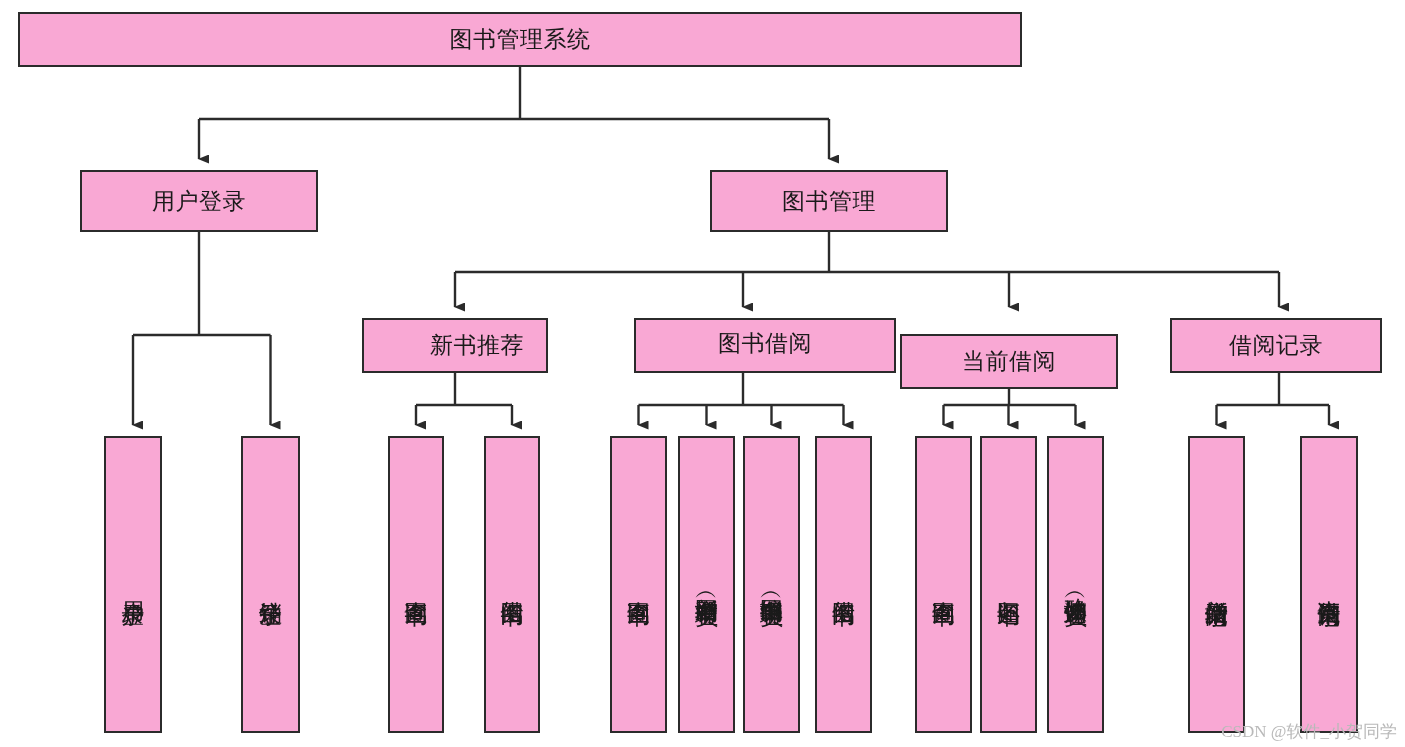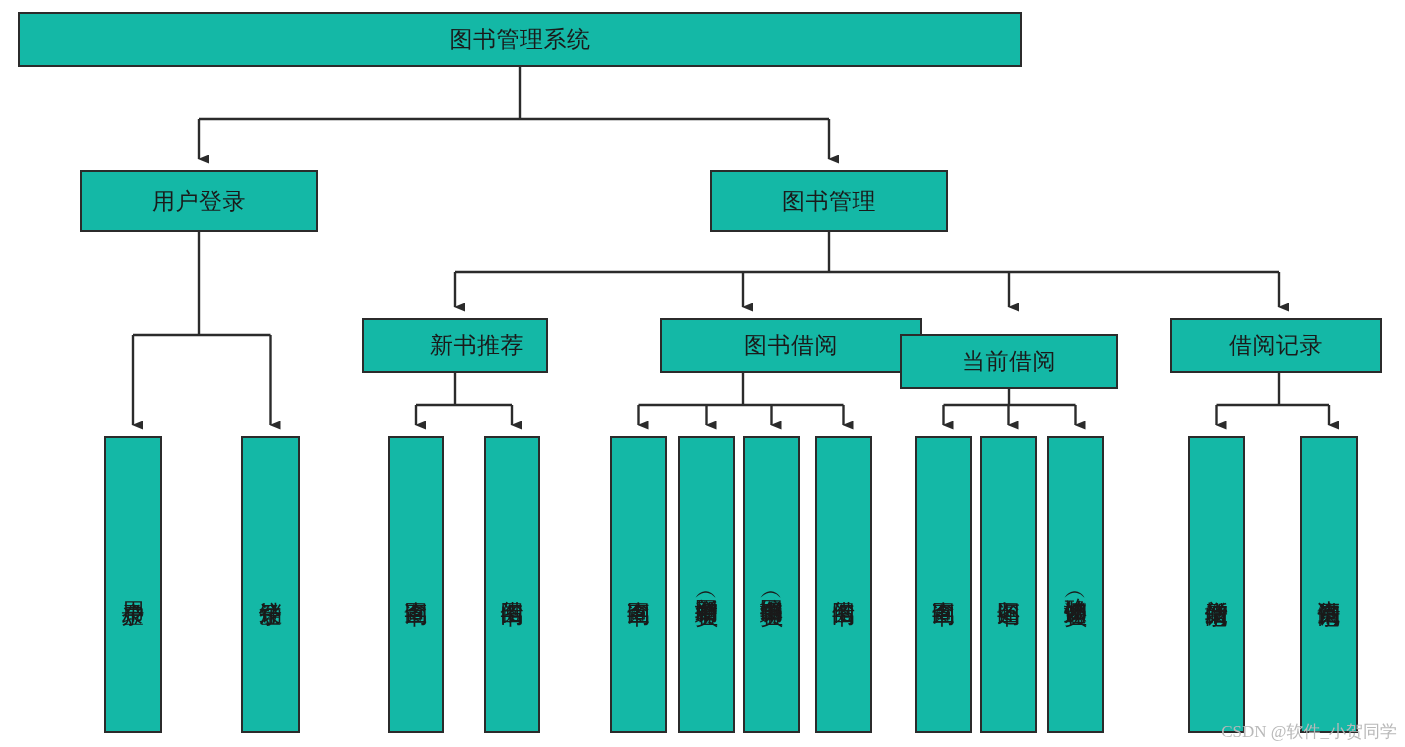--- a/index.html
+++ b/index.html
@@ -21,21 +21,21 @@
     position: absolute;
     left: 0;
     top: 0;
     width: 1405px;
     height: 747px;
   }
   .node {
     position: absolute;
     box-sizing: border-box;
     border: 2px solid #2b2b2b;
-    background: #14b8a6;
+    background: #f9a8d4;
     display: flex;
     align-items: center;
     justify-content: center;
     color: #1a1a1a;
   }
   .node-label {
     font-size: 23px;
     line-height: 1.15;
     letter-spacing: 0.5px;
     white-space: nowrap;
@@ -119,21 +119,21 @@
       </div>
       <div class="node" style="left: 80px; top: 170px; width: 238px; height: 62px;">
         <span class="node-label">用户登录</span>
       </div>
       <div class="node" style="left: 710px; top: 170px; width: 238px; height: 62px;">
         <span class="node-label">图书管理</span>
       </div>
       <div class="node" style="left: 362px; top: 318px; width: 186px; height: 55px; padding-left: 44px;">
         <span class="node-label">新书推荐</span>
       </div>
-      <div class="node" style="left: 660px; top: 318px; width: 262px; height: 55px;">
+      <div class="node" style="left: 634px; top: 318px; width: 262px; height: 55px; font-family: Liberation Mono, monospace;">
         <span class="node-label">图书借阅</span>
       </div>
       <div class="node" style="left: 900px; top: 318px; width: 218px; height: 55px; margin-top: 16px;">
         <span class="node-label">当前借阅</span>
       </div>
       <div class="node" style="left: 1170px; top: 318px; width: 212px; height: 55px;">
         <span class="node-label">借阅记录</span>
       </div>
       <div class="node leaf" style="left: 104px; top: 436px; width: 58px; height: 297px;">
         <span class="node-label">用户登录</span>

